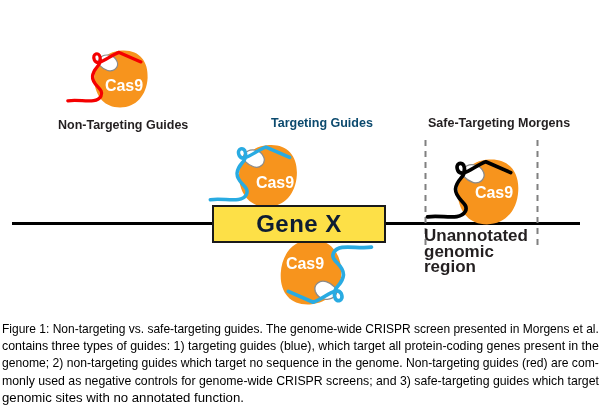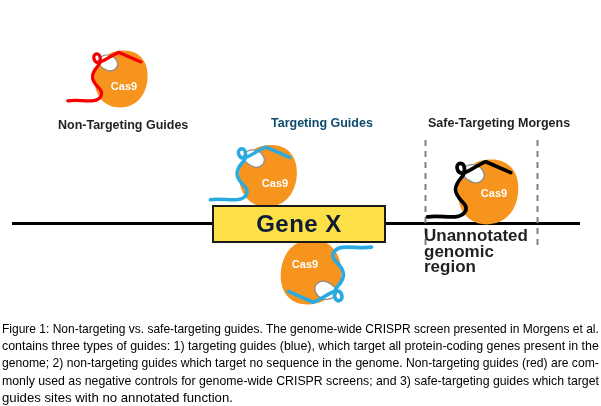--- a/index.html
+++ b/index.html
@@ -10,21 +10,21 @@
   #diagram{position:absolute;left:0;top:0;width:601px;height:315px;}
   #diagram svg{position:absolute;left:0;top:0;}
   .blob{stroke-width:1.3px;}
   .notch{fill:#ffffff;stroke:#8a8a8a;stroke-width:1.2px;}
   .guide{fill:none;stroke:currentColor;stroke-width:3.4px;stroke-linecap:round;stroke-linejoin:round;}
   .grp-label{
     position:absolute;font-weight:bold;font-size:12.5px;line-height:14px;
     text-align:center;white-space:nowrap;z-index:3;
   }
   .cas9-tag{
-    position:absolute;color:#ffffff;font-weight:bold;font-size:11px;
+    position:absolute;color:#ffffff;font-weight:bold;font-size:16px;
     transform:translate(-50%,-50%);z-index:3;white-space:nowrap;
   }
   #gene-box{
     position:absolute;left:212px;top:205px;width:174px;height:38px;
     box-sizing:border-box;border:2px solid;z-index:2;
     display:flex;align-items:center;justify-content:center;
     font-weight:bold;font-size:24px;letter-spacing:0.5px;
   }
   #region-note{
     position:absolute;left:424px;top:228px;width:100px;z-index:3;
@@ -78,14 +78,14 @@
   <div id="region-note" style="color: rgb(35, 31, 32);">Unannotated
 genomic
 region</div>
 </div>
 
 <div id="caption">
   <div class="cap-line fit" style="transform-origin: left center; transform: scaleX(0.910061);">Figure 1: Non-targeting vs. safe-targeting guides. The genome-wide CRISPR screen presented in Morgens et al.</div>
   <div class="cap-line fit" style="transform-origin: left center; transform: scaleX(0.940157);">contains three types of guides: 1) targeting guides (blue), which target all protein-coding genes present in the</div>
   <div class="cap-line fit" style="transform-origin: left center; transform: scaleX(0.919877);">genome; 2) non-targeting guides which target no sequence in the genome. Non-targeting guides (red) are com-</div>
   <div class="cap-line fit" style="transform-origin: left center; transform: scaleX(0.932813);">monly used as negative controls for genome-wide CRISPR screens; and 3) safe-targeting guides which target</div>
-  <div class="cap-line fit">guides sites with no annotated function.</div>
+  <div class="cap-line fit">genomic sites with no annotated function.</div>
 </div>
 
 </body></html>

